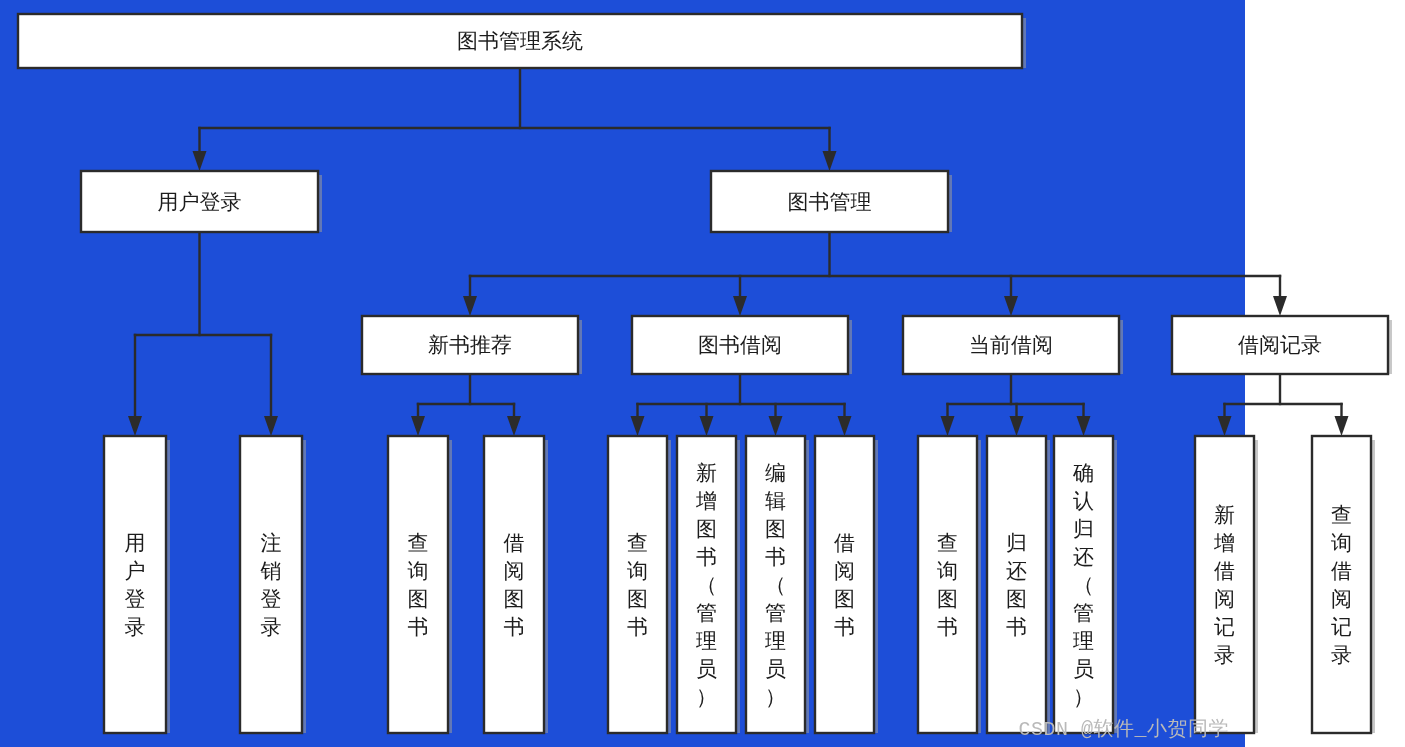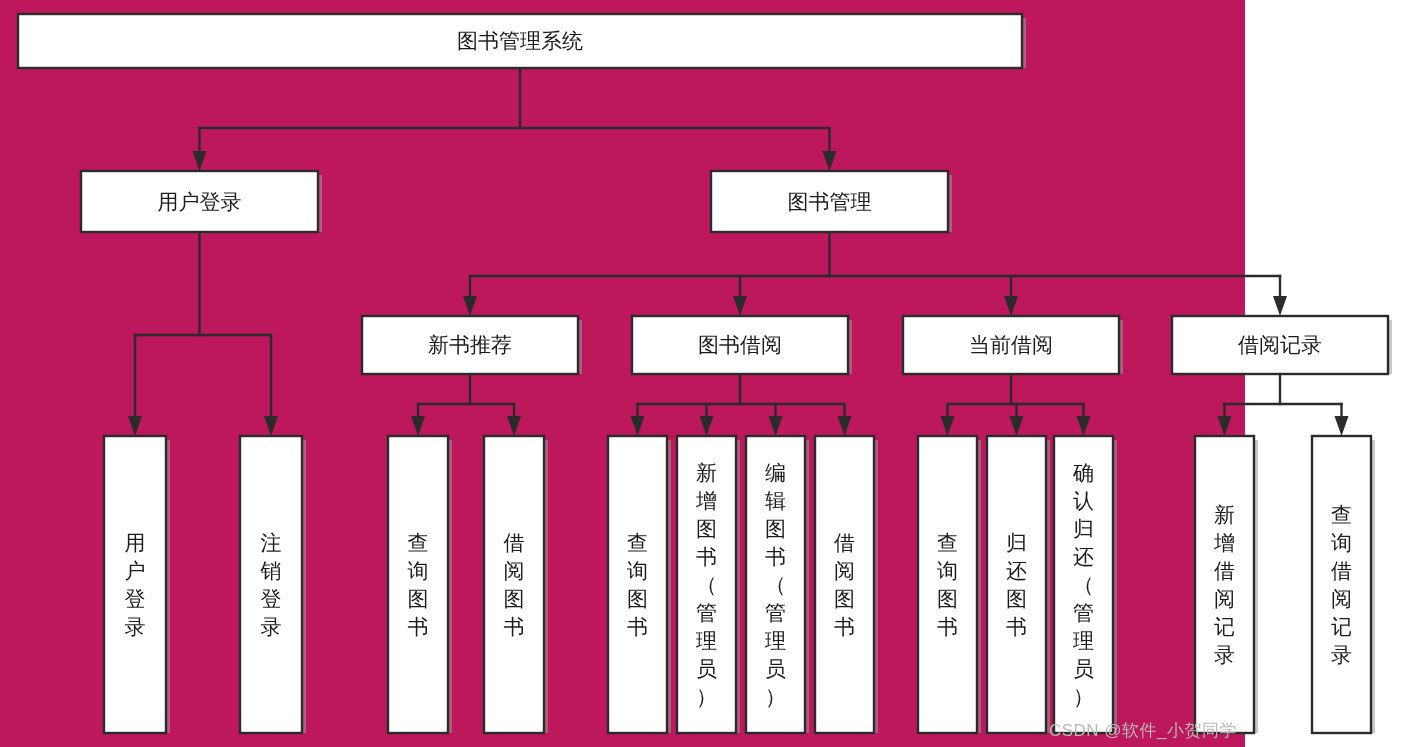--- a/index.html
+++ b/index.html
@@ -10,21 +10,21 @@
   body {
     width: 1405px;
     height: 747px;
     font-family: "DejaVu Sans", "Liberation Sans", sans-serif;
     overflow: hidden;
   }
   #diagram-root {
     position: relative;
     width: 1245px;
     height: 747px;
-    background: #be185d;
+    background: #1d4ed8;
   }
   svg#tree-svg {
     position: absolute;
     left: 0;
     top: 0;
     width: 1405px;
     height: 747px;
   }
   .node-box {
     fill: #ffffff;
@@ -52,25 +52,25 @@
     dominant-baseline: middle;
   }
   .node-label-v {
     fill: #1c1c1c;
     font-family: "DejaVu Sans", "Liberation Sans", sans-serif;
     font-size: 21px;
     text-anchor: middle;
   }
   .watermark {
     position: absolute;
-    right: 8px;
+    right: 16px;
     bottom: 5px;
     color: #b9b9b9;
-    font-size: 17px;
-    font-family: Liberation Sans, sans-serif;
+    font-size: 20px;
+    font-family: Liberation Mono, monospace;
     letter-spacing: 0.5px;
     white-space: nowrap;
     user-select: none;
   }
 </style>
 </head>
 <body>
 
 <div id="diagram-root">
   <svg id="tree-svg" viewBox="0 0 1405 747">

